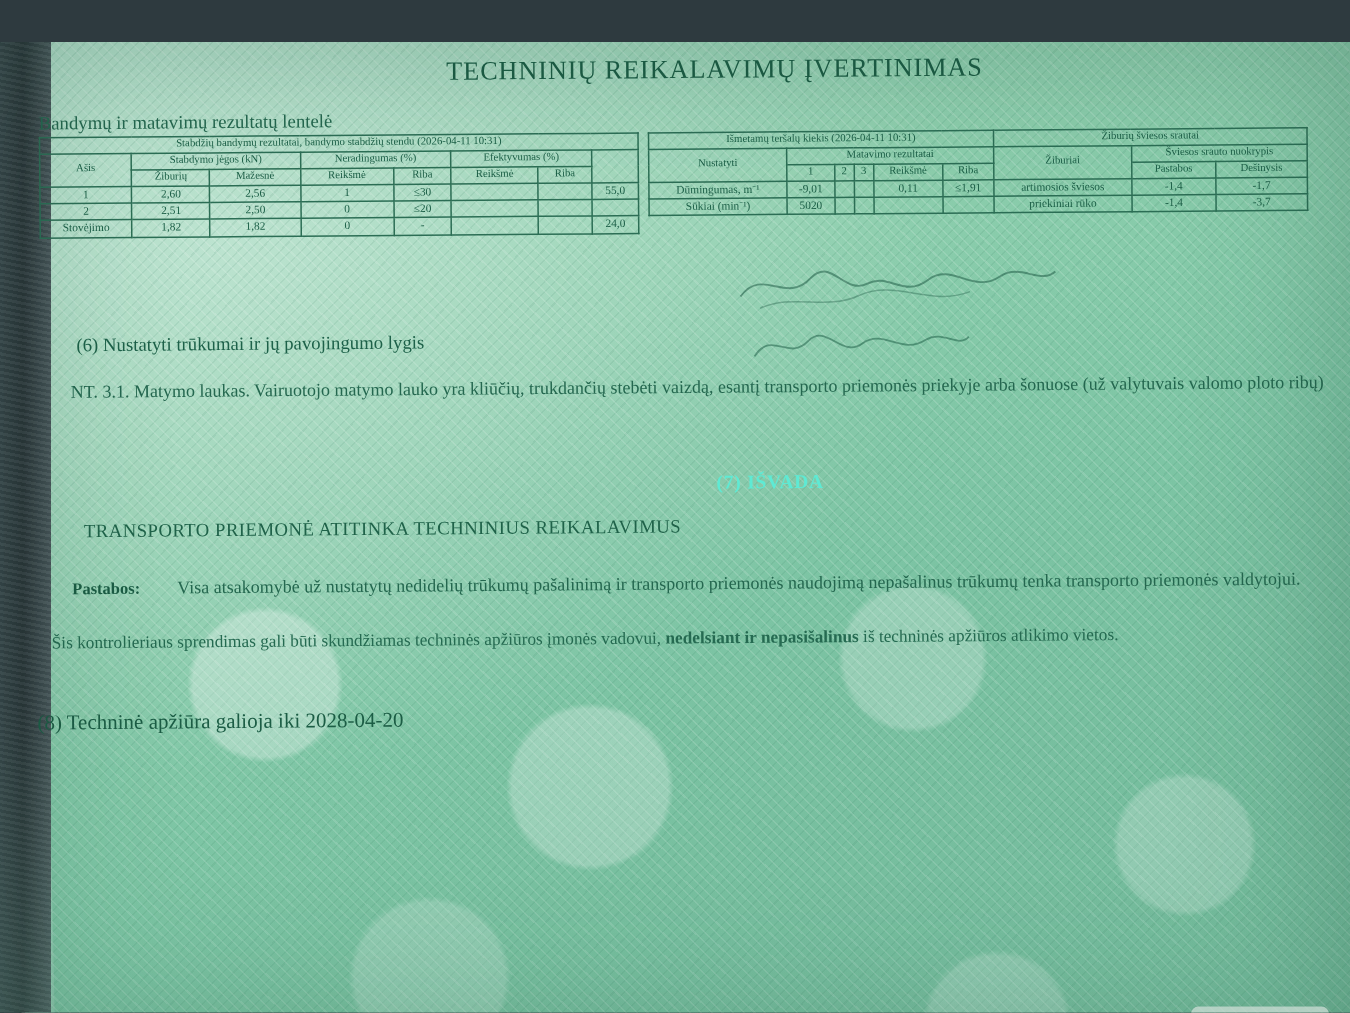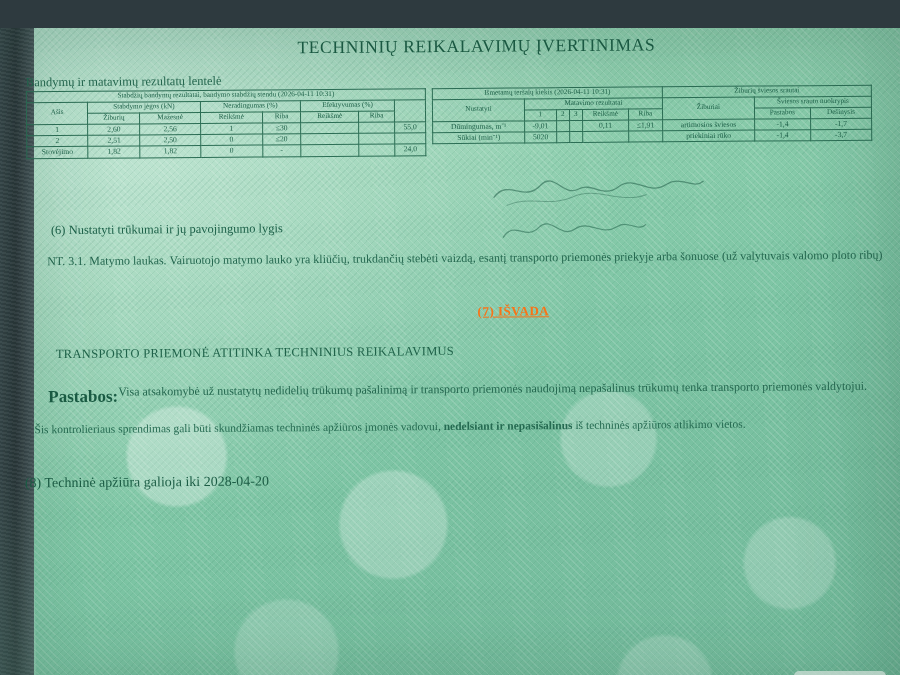--- a/index.html
+++ b/index.html
@@ -145,40 +145,39 @@
   }
   .note {
     position: absolute;
     font-size: 12px;
     color: #24674f;
     line-height: 1.45;
   }
   .isvada {
     position: absolute;
     left: 478px;
-    top: 276px;
+    top: 286px;
     font-size: 13px;
     font-weight: bold;
-    color: #f97316;
+    color: #5eead4;
     letter-spacing: 0.5px;
-    text-decoration: underline;
   }
   .verdict {
     position: absolute;
     left: 56px;
     top: 316px;
     font-size: 12.5px;
     color: #1f6249;
     letter-spacing: 0.3px;
   }
   .pastabos-label {
     position: absolute;
     left: 48px;
     top: 356px;
-    font-size: 17px;
+    font-size: 11px;
     font-weight: bold;
     color: #1b5c44;
   }
   .pastabos-text {
     position: absolute;
     left: 118px;
     top: 352px;
     width: 790px;
     font-size: 12px;
     line-height: 1.5;

